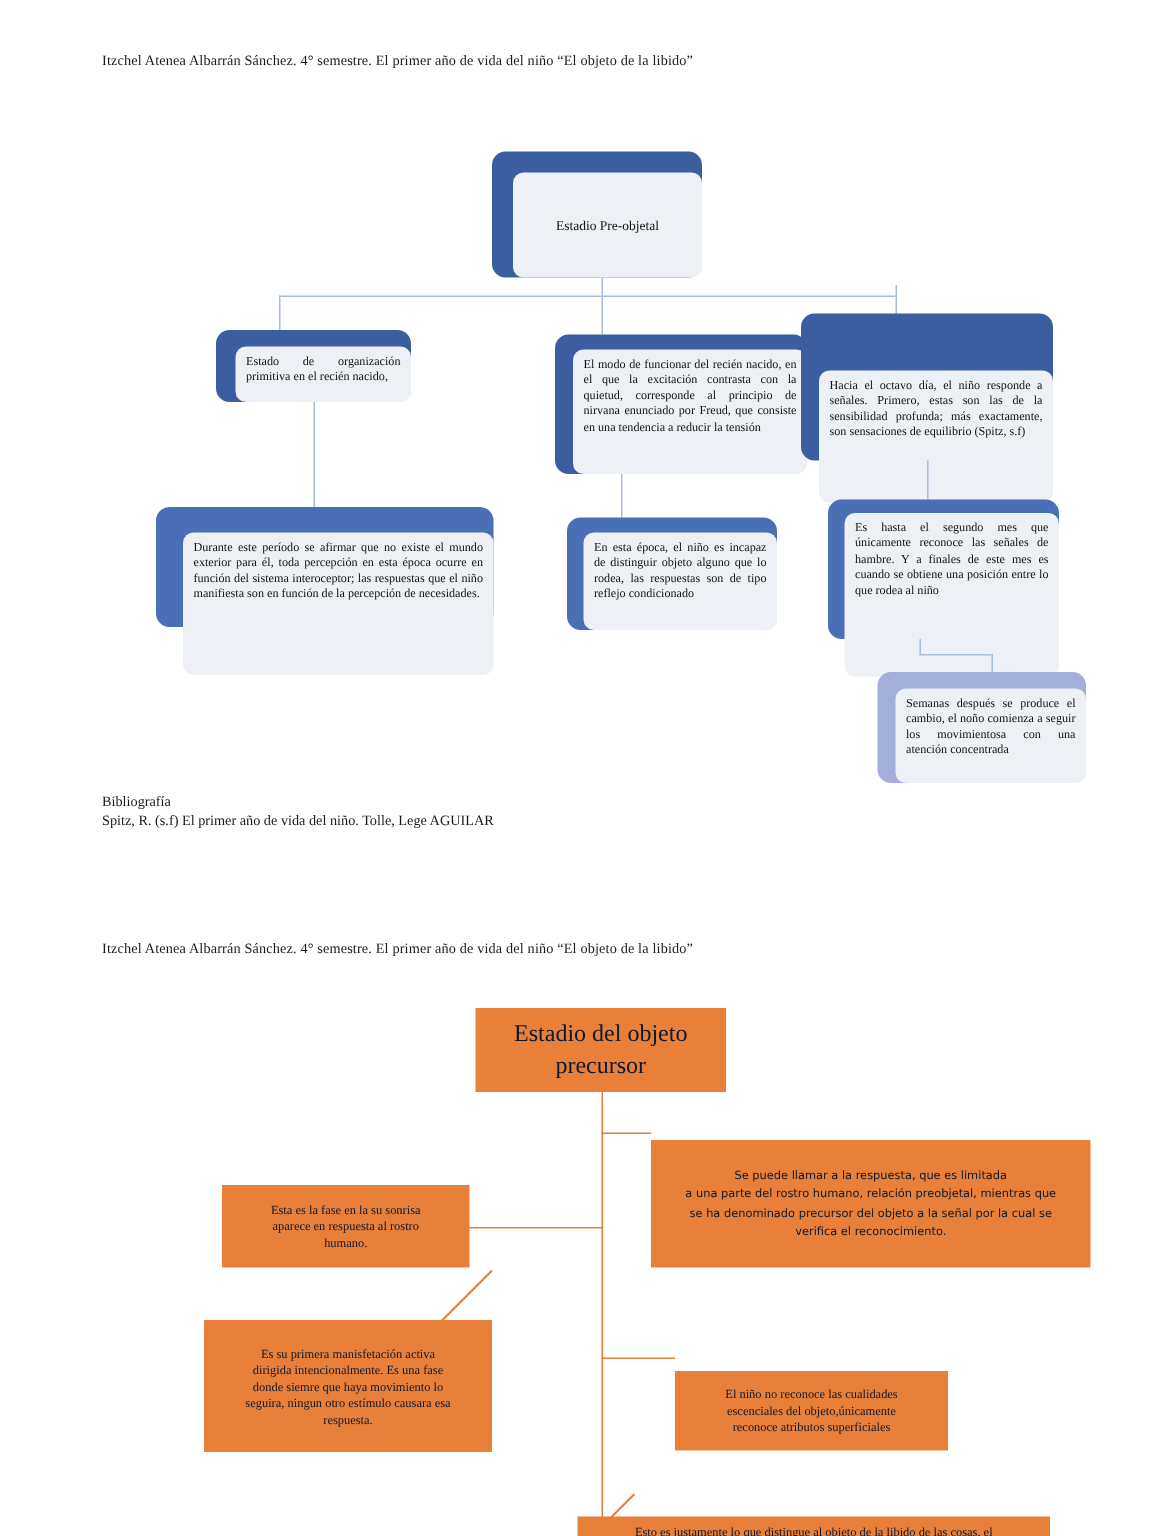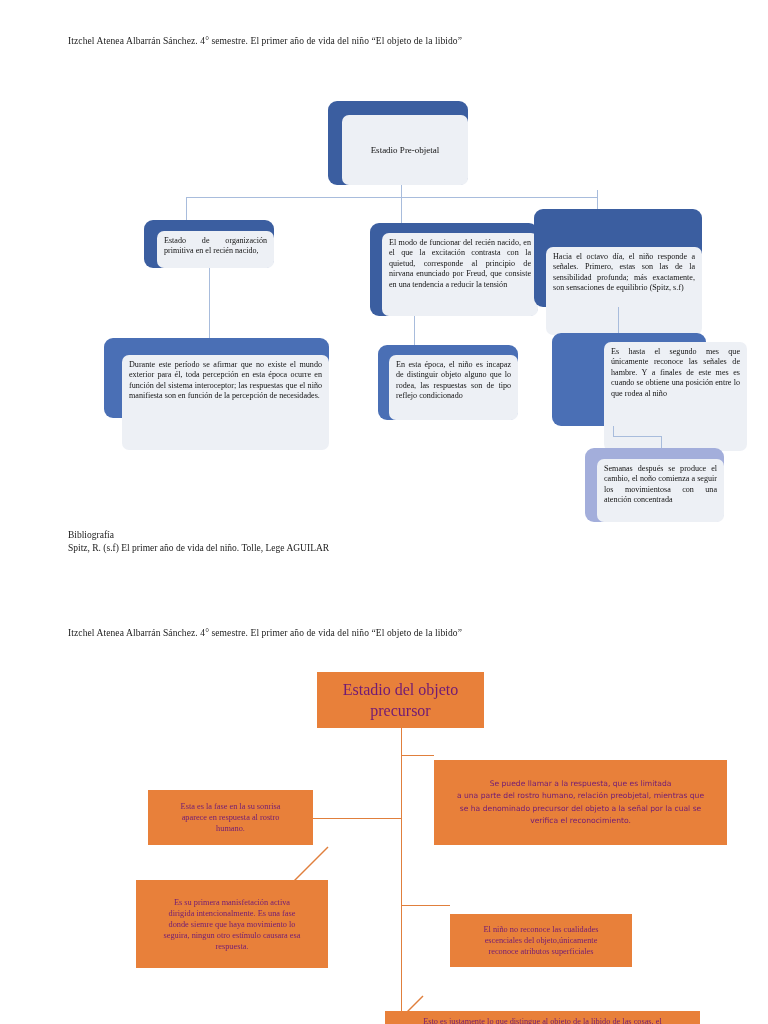--- a/index.html
+++ b/index.html
@@ -79,21 +79,21 @@
     background: #a8bcdc;
   }
   .lnv { width: 1px; }
   .lnh { height: 1px; }
 
   
   .obox {
     position: absolute;
     box-sizing: border-box;
     background: #e8803a;
-    color: #701a75;
+    color: #0f172a;
     display: flex;
     align-items: center;
     justify-content: flex-end;
     text-align: center;
     overflow: hidden;
   }
   .obox .otxt {
     display: block;
     width: 100%;
     padding: 2px 4px;
@@ -180,21 +180,21 @@
 
   <div class="node" style="left:378px; top:345px; width:140px; height:75px;">
     <div class="shadow" style="background:#4a6fb5;"></div>
     <div class="face" style="left:11px; top:10px; width:129px; height:65px;">
       <span class="txt">En esta época, el niño es incapaz de distinguir objeto alguno que lo rodea, las respuestas son de tipo reflejo condicionado</span>
     </div>
   </div>
 
   <div class="node" style="left:552px; top:333px; width:154px; height:93px;">
     <div class="shadow" style="background:#4a6fb5;"></div>
-    <div class="face" style="left:11px; top:9px; width:143px; height:109px;margin-left:41px;">
+    <div class="face" style="left:11px; top:9px; width:143px; height:109px;">
       <span class="txt">Es hasta el segundo mes que únicamente reconoce las señales de hambre. Y a finales de este mes es cuando se obtiene una posición entre lo que rodea al niño</span>
     </div>
   </div>
 
   <div class="ln lnv" style="left:613px; top:426px; width:1px; height:10px;"></div>
   <div class="ln lnh" style="left:613px; top:436px; width:48px; height:1px;"></div>
   <div class="ln lnv" style="left:661px; top:436px; width:1px; height:12px;"></div>
 
   <div class="node" style="left:585px; top:448px; width:139px; height:74px;">
     <div class="shadow" style="background:#a3aedb;"></div>

